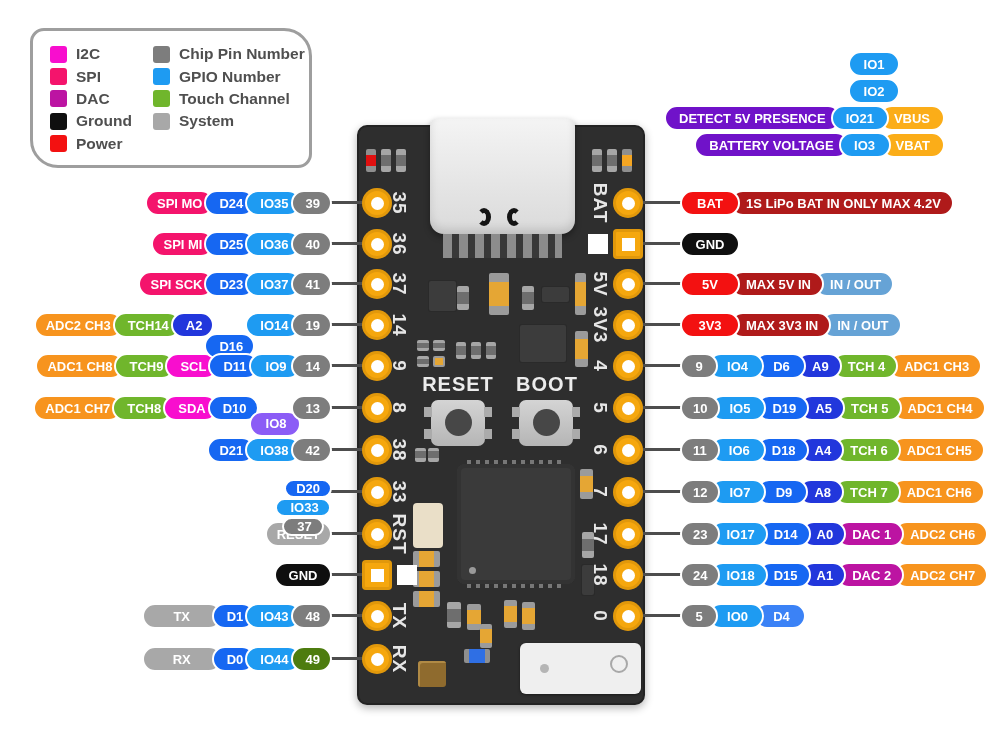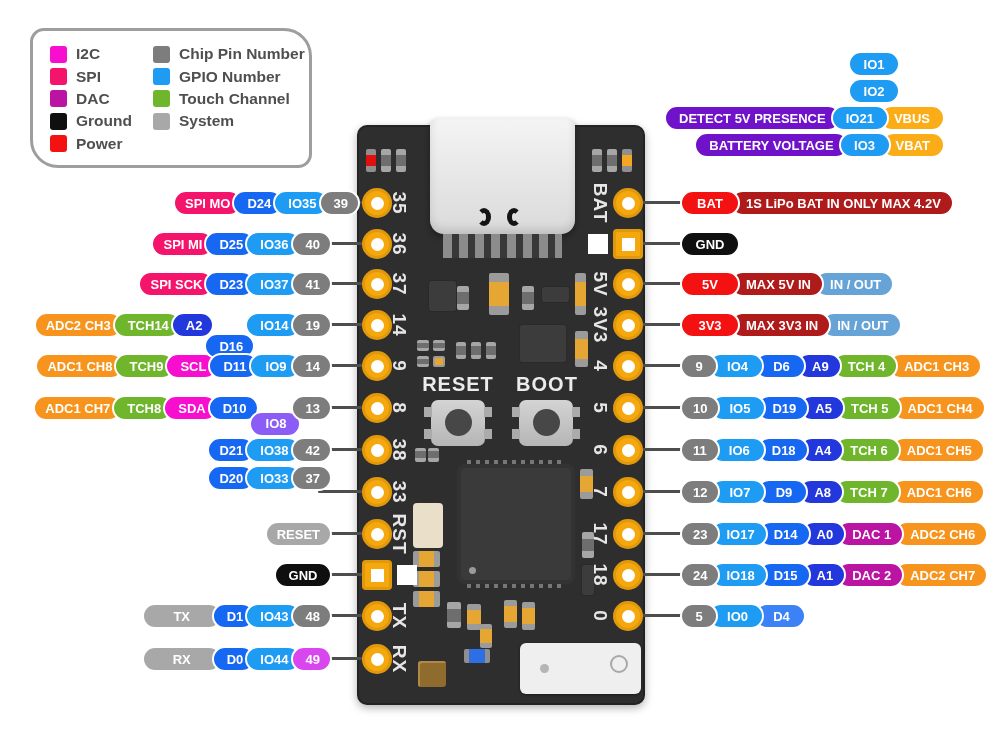--- a/index.html
+++ b/index.html
@@ -193,21 +193,21 @@
       <div class="smd cap-v" style="left: 145px; top: 473px; width: 13px; height: 28px;"></div>
       <div class="smd cap-v" style="left: 163px; top: 475px; width: 13px; height: 28px;"></div>
       <div class="smd cap-v" style="left: 121px; top: 497px; width: 12px; height: 24px;"></div>
       <div class="smd bluep" style="left: 105px; top: 522px; width: 26px; height: 14px;"></div>
       <div class="smd brown" style="left: 59px; top: 534px; width: 28px; height: 26px;"></div>
     </div>
 
 <div class="wire" style="left: 318px; top: 201px; width: 48px;"></div>
     <div class="pin" style="left: 362px; top: 188px;"></div>
     <div class="edge-label" style="left: 399px; top: 203px;">35</div>
-    <div class="prow l" style="right: 640px; top: 190px; justify-content: flex-end;">
+    <div class="prow l" style="right: 668px; top: 190px; justify-content: flex-end;">
       <div class="pill" style="background: rgb(244, 20, 108); z-index: 10;">SPI MO</div>
       <div class="pill" style="background: rgb(22, 103, 242); z-index: 11;">D24</div>
       <div class="pill" style="background: rgb(30, 155, 242); z-index: 12;">IO35</div>
       <div class="pill" style="background: rgb(125, 125, 125); z-index: 13;">39</div>
     </div>
     <div class="wire" style="left: 318px; top: 242px; width: 48px;"></div>
     <div class="pin" style="left: 362px; top: 229px;"></div>
     <div class="edge-label" style="left: 399px; top: 244px;">36</div>
     <div class="prow l" style="right: 668px; top: 231px;">
       <div class="pill" style="background: rgb(244, 20, 108); z-index: 10;">SPI MI</div>
@@ -261,21 +261,21 @@
     <div class="pin" style="left: 362px; top: 435px;"></div>
     <div class="edge-label" style="left: 399px; top: 450px;">38</div>
     <div class="prow l" style="right: 668px; top: 437px;">
       <div class="pill" style="background: rgb(22, 103, 242); z-index: 10;">D21</div>
       <div class="pill" style="background: rgb(30, 155, 242); z-index: 11;">IO38</div>
       <div class="pill" style="background: rgb(125, 125, 125); z-index: 12;">42</div>
     </div>
     <div class="wire" style="left: 318px; top: 490px; width: 48px;"></div>
     <div class="pin" style="left: 362px; top: 477px;"></div>
     <div class="edge-label" style="left: 399px; top: 492px;">33</div>
-    <div class="prow l" style="right: 668px; top: 465px;">
+    <div class="prow l" style="right: 668px; top: 479px; flex-direction: column;">
       <div class="pill" style="background: rgb(22, 103, 242); z-index: 10;">D20</div>
       <div class="pill" style="background: rgb(30, 155, 242); z-index: 11;">IO33</div>
       <div class="pill" style="background: rgb(125, 125, 125); z-index: 12;">37</div>
     </div>
     <div class="wire" style="left: 318px; top: 532px; width: 48px;"></div>
     <div class="pin" style="left: 362px; top: 519px;"></div>
     <div class="edge-label" style="left: 399px; top: 534px;">RST</div>
     <div class="prow l" style="right: 668px; top: 521px;">
       <div class="pill" style="background: rgb(168, 168, 168); min-width: 64px; z-index: 10;">RESET</div>
     </div>
@@ -296,21 +296,21 @@
       <div class="pill" style="background: rgb(30, 155, 242); z-index: 12;">IO43</div>
       <div class="pill" style="background: rgb(125, 125, 125); z-index: 13;">48</div>
     </div>
     <div class="wire" style="left: 318px; top: 657px; width: 48px;"></div>
     <div class="pin" style="left: 362px; top: 644px;"></div>
     <div class="edge-label" style="left: 399px; top: 659px;">RX</div>
     <div class="prow l" style="right: 668px; top: 646px;">
       <div class="pill" style="background: rgb(168, 168, 168); min-width: 80px; z-index: 10;">RX</div>
       <div class="pill" style="background: rgb(22, 103, 242); z-index: 11;">D0</div>
       <div class="pill" style="background: rgb(30, 155, 242); z-index: 12;">IO44</div>
-      <div class="pill" style="background: #d946ef; z-index: 13;">49</div>
+      <div class="pill" style="background: #4d7c0f; z-index: 13;">49</div>
     </div>
     <div class="wire" style="left: 640px; top: 201px; width: 46px;"></div>
     <div class="pin" style="left: 613px; top: 188px;"></div>
     <div class="edge-label" style="left: 600px; top: 203px;">BAT</div>
     <div class="prow r" style="left: 680px; top: 190px;">
       <div class="pill" style="background: rgb(243, 17, 17); min-width: 60px; z-index: 40;">BAT</div>
       <div class="pill" style="background: rgb(175, 26, 26); z-index: 39;">1S LiPo BAT IN ONLY MAX 4.2V</div>
     </div>
     <div class="wire" style="left: 640px; top: 242px; width: 46px;"></div>
     <div class="pad" style="left: 613px; top: 229px;">

